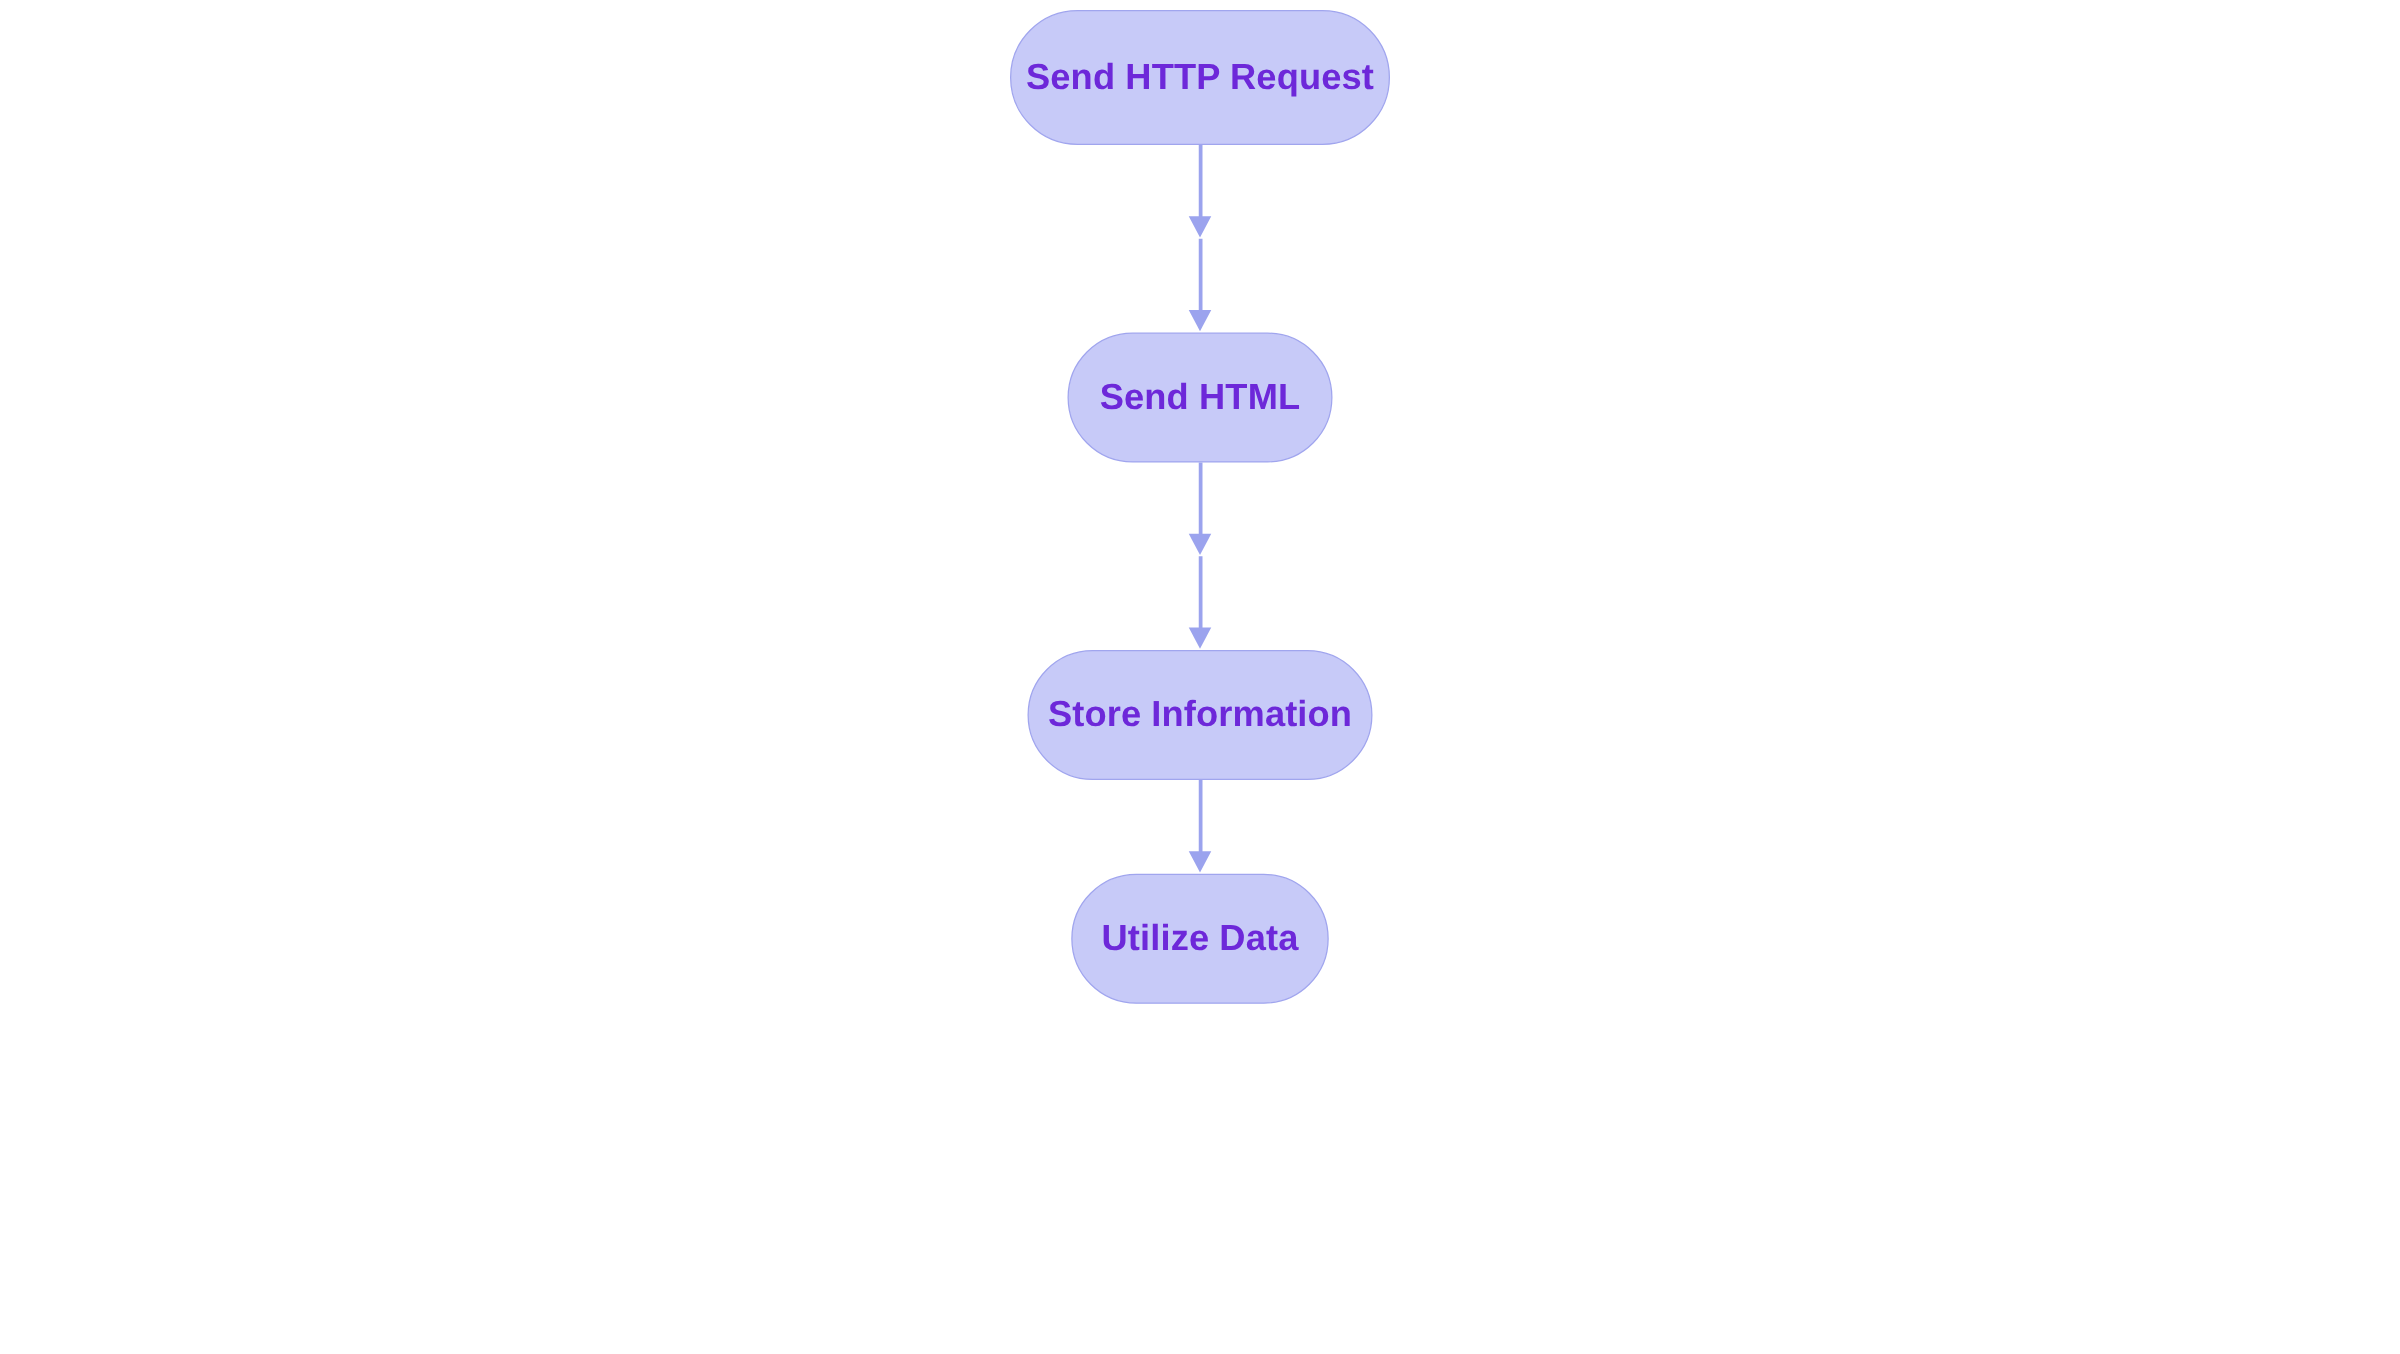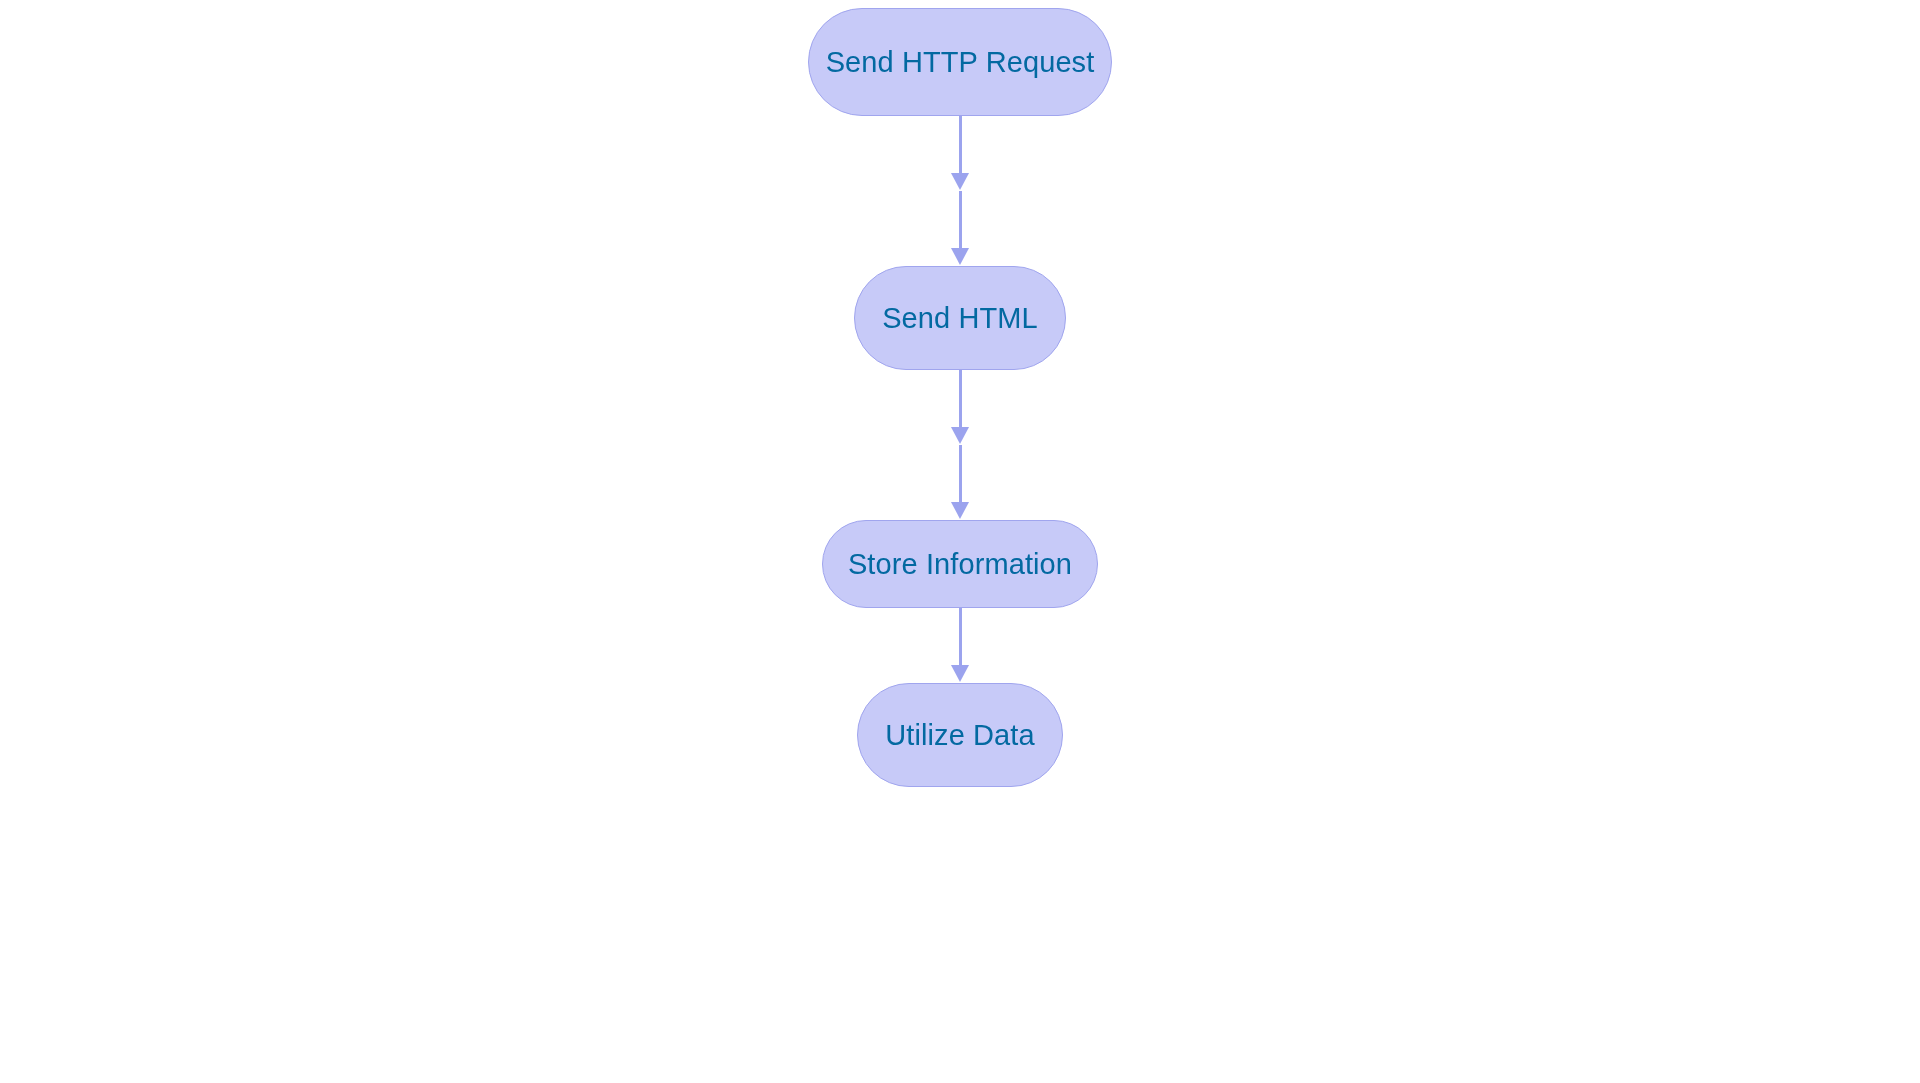--- a/index.html
+++ b/index.html
@@ -34,41 +34,41 @@
   }
 
   .node {
     box-sizing: border-box;
     display: flex;
     align-items: center;
     justify-content: center;
     background: #c7caf8;
     border: 1.6px solid #a0a5ee;
     border-radius: 999px;
-    color: #0369a1;
+    color: #6d28d9;
     font-family: "Liberation Sans", sans-serif;
     font-size: 29px;
-    font-weight: 400;
+    font-weight: 700;
     letter-spacing: 0.1px;
     white-space: nowrap;
     line-height: 1;
     user-select: none;
   }
 
   .node-label {
     display: block;
     padding: 0 6px;
   }
 
   
   .n-send     { width: 304px; height: 108px; }
   .n-receive  { width: 282px; height: 104px; }
   .n-parse    { width: 212px; height: 104px; }
   .n-extract  { width: 298px; height: 104px; }
-  .n-store    { width: 276px; height: 88px; justify-content: center; }
+  .n-store    { width: 276px; height: 104px; justify-content: center; }
   .n-utilize  { width: 206px; height: 104px; }
 
   .connector {
     position: relative;
     width: 30px;
     height: 75px;
     display: flex;
     flex-direction: column;
     align-items: center;
     justify-content: flex-start;

